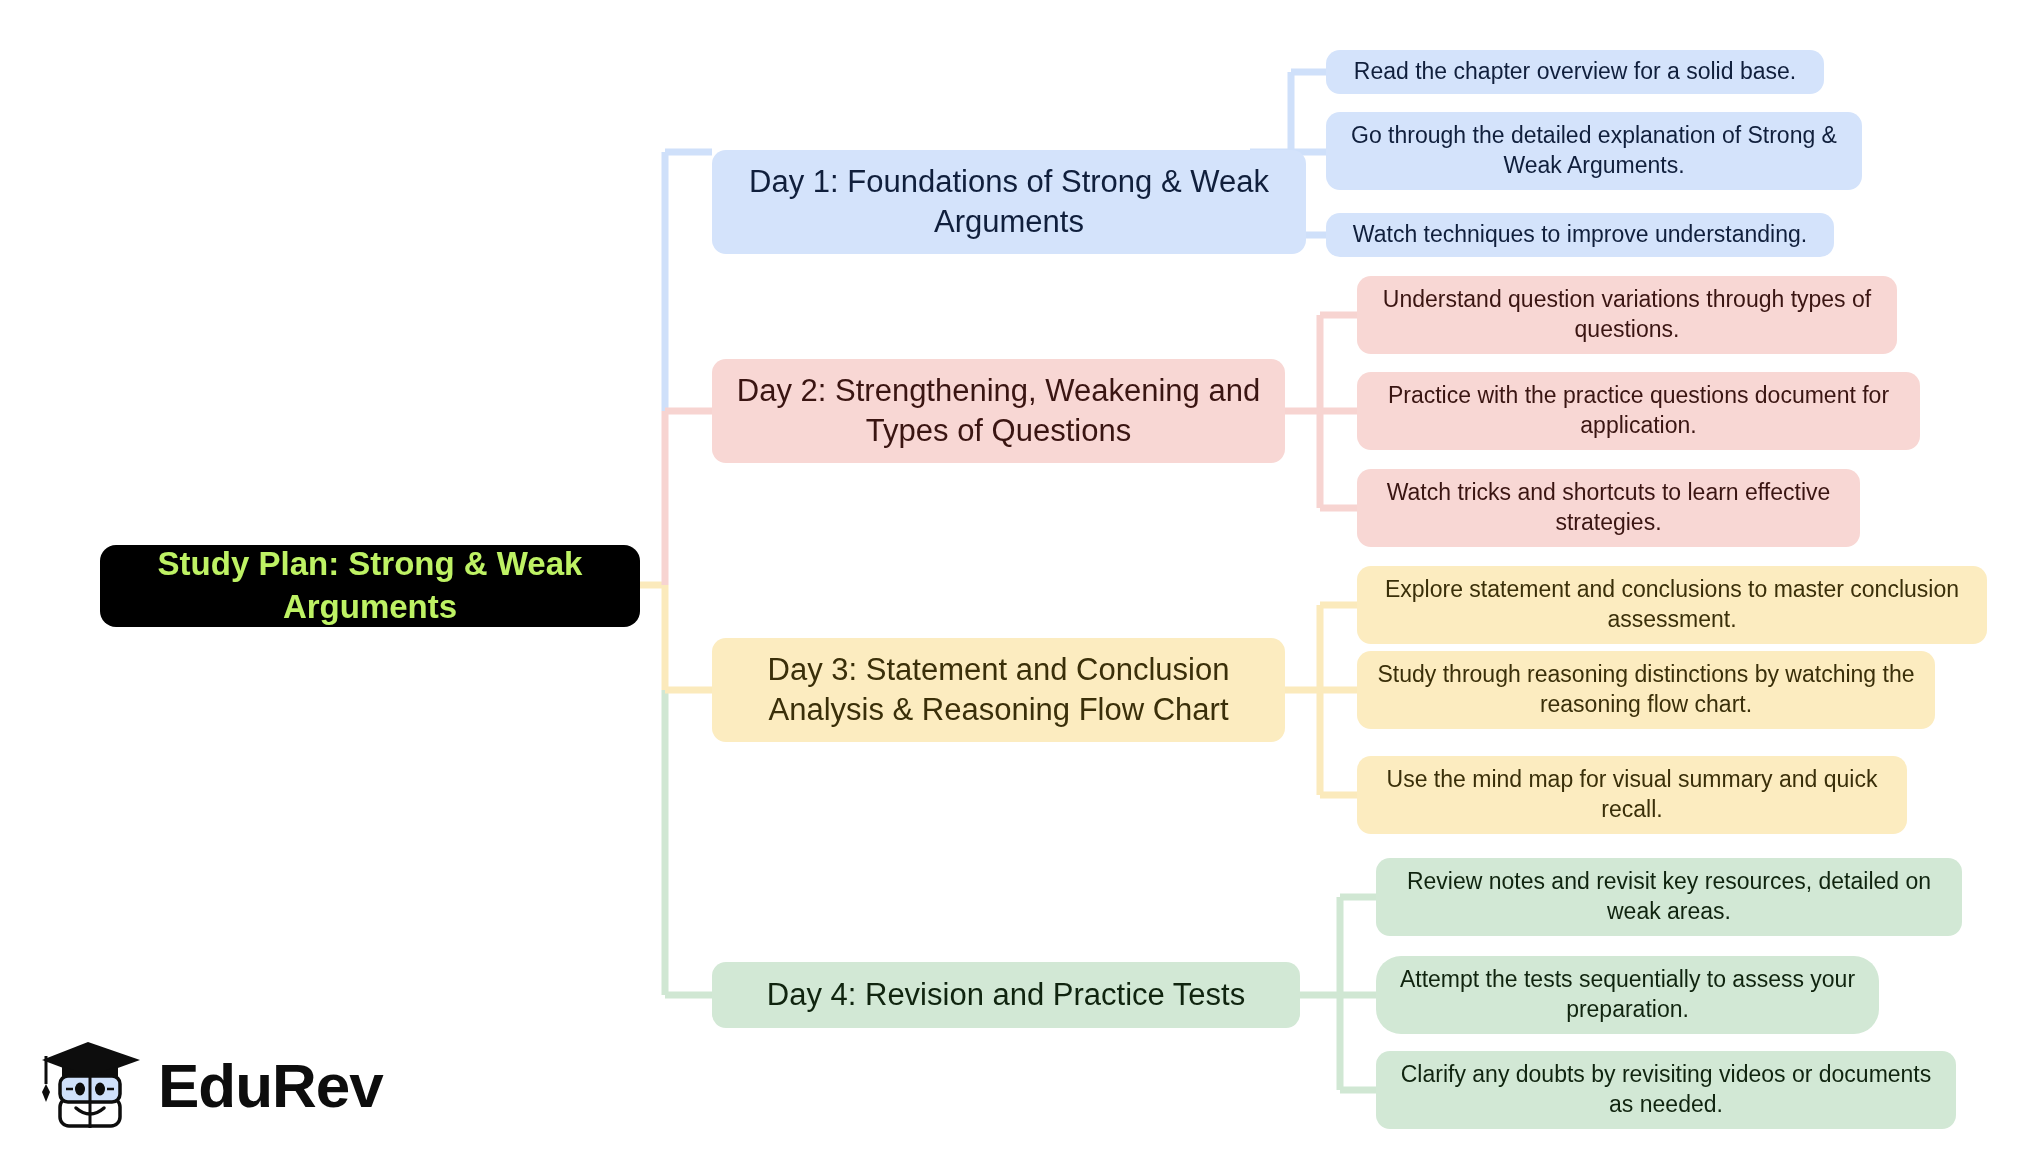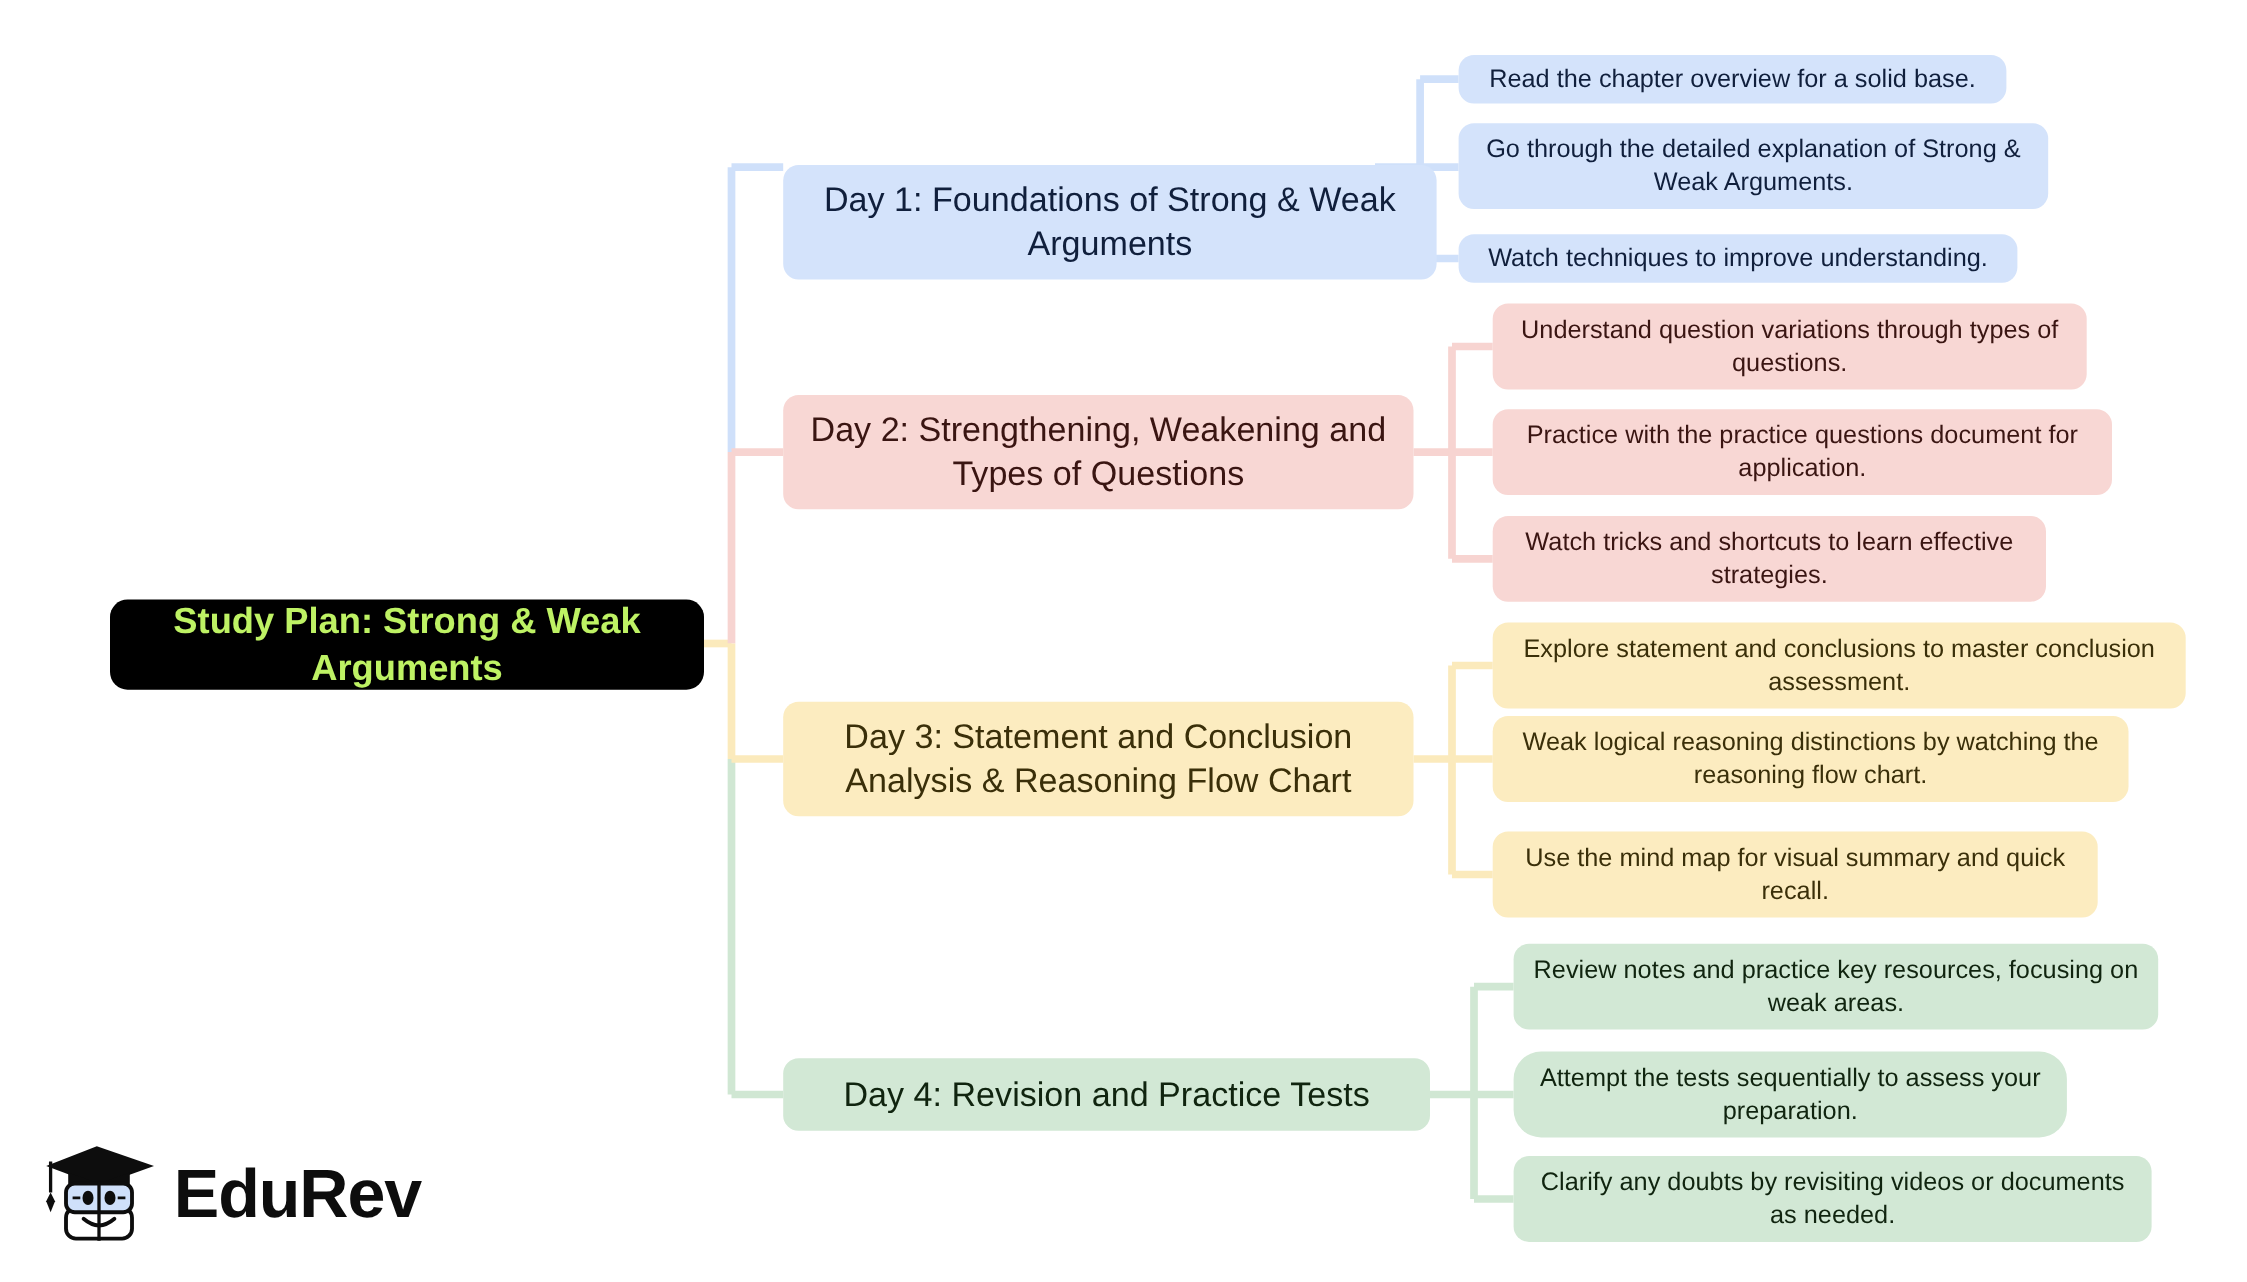--- a/index.html
+++ b/index.html
@@ -151,31 +151,31 @@
     <span>Watch tricks and shortcuts to learn effective strategies.</span>
   </div>
 
   <div class="node node-branch b-yellow" style="left:712px; top:638px; width:573px; height:104px;">
     <span>Day 3: Statement and Conclusion Analysis &amp; Reasoning Flow Chart</span>
   </div>
   <div class="node node-leaf b-yellow" style="left:1357px; top:566px; width:630px; height:78px;">
     <span>Explore statement and conclusions to master conclusion assessment.</span>
   </div>
   <div class="node node-leaf b-yellow" style="left:1357px; top:651px; width:578px; height:78px;">
-    <span>Weak logical reasoning distinctions by watching the reasoning flow chart.</span>
+    <span>Study through reasoning distinctions by watching the reasoning flow chart.</span>
   </div>
   <div class="node node-leaf b-yellow" style="left:1357px; top:756px; width:550px; height:78px;">
     <span>Use the mind map for visual summary and quick recall.</span>
   </div>
 
   <div class="node node-branch b-green" style="left:712px; top:962px; width:588px; height:66px;">
     <span>Day 4: Revision and Practice Tests</span>
   </div>
   <div class="node node-leaf b-green" style="left:1376px; top:858px; width:586px; height:78px;">
-    <span>Review notes and practice key resources, focusing on weak areas.</span>
+    <span>Review notes and revisit key resources, detailed on weak areas.</span>
   </div>
   <div class="node node-leaf b-green" style="left:1376px; top:956px; width:503px; height:78px;border-radius:25px;">
     <span>Attempt the tests sequentially to assess your preparation.</span>
   </div>
   <div class="node node-leaf b-green" style="left:1376px; top:1051px; width:580px; height:78px;">
     <span>Clarify any doubts by revisiting videos or documents as needed.</span>
   </div>
 
   <div id="logo">
     <svg id="logo-mark" width="108" height="92" viewBox="0 0 108 92">

